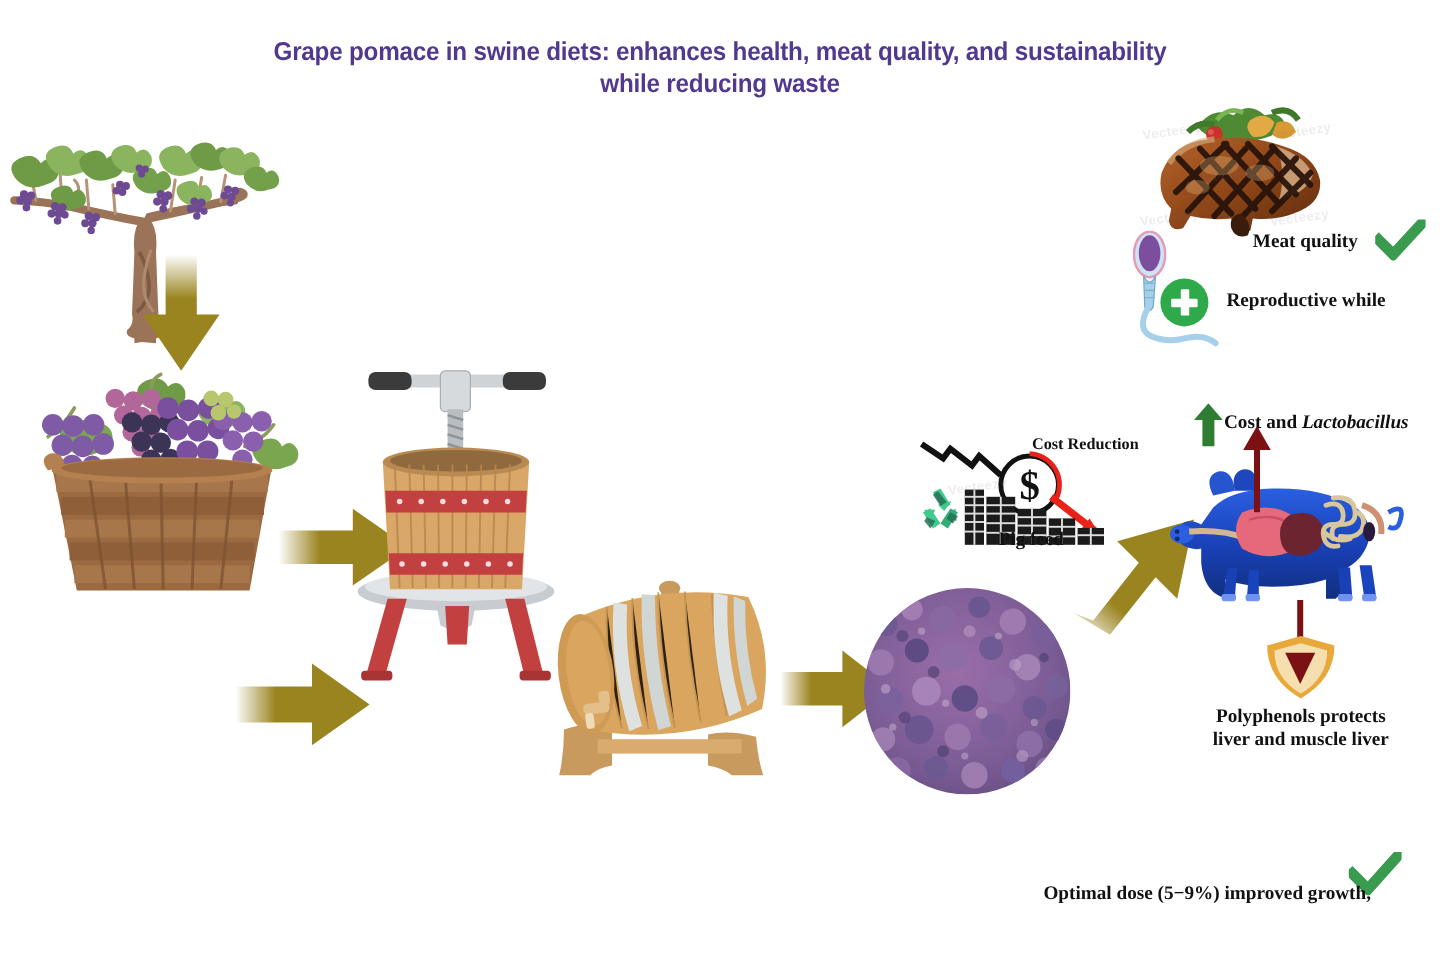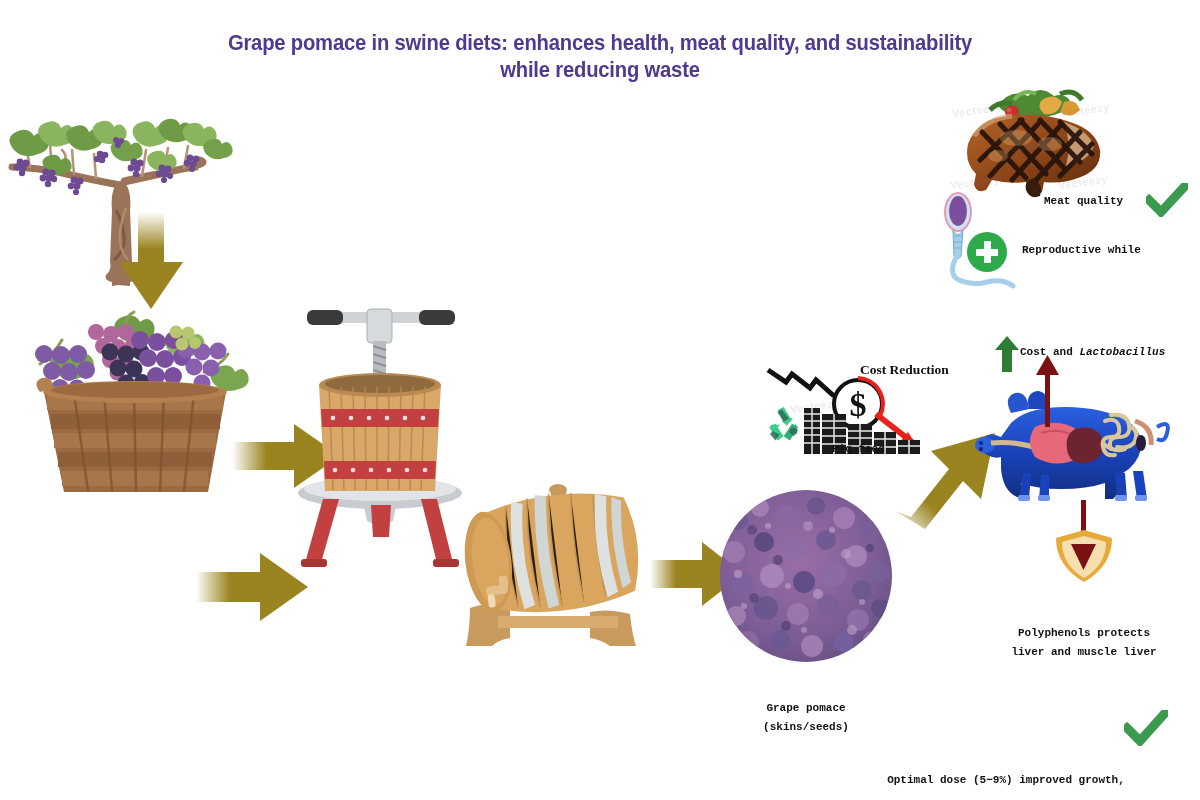--- a/index.html
+++ b/index.html
@@ -26,26 +26,26 @@
     font-family:"Liberation Sans","DejaVu Sans",sans-serif;
     transform:scaleX(0.94);
   }
   .title .l2{display:block;}
 
   
   .lbl{
     position:absolute;
     color:#111;
     font-weight:bold;
-    font-size:11px;
+    font-size:16px;
     line-height:19px;
     white-space:nowrap;
-    font-family:Liberation Mono, monospace;
+    font-family:Liberation Serif, serif;
   }
-  .lbl.center{text-align:center;white-space:normal;margin-top:36px;}
+  .lbl.center{text-align:center;white-space:normal;}
   .ital{font-style:italic;}
 
   
   .goldarrow{position:absolute;}
 
   
   .pluscircle{
     position:absolute;border-radius:50%;
     background:#2faa4a;
     display:flex;align-items:center;justify-content:center;
@@ -484,24 +484,20 @@
         <circle cx="48" cy="36" r="3" fill="#e4d5ea"></circle>
           <circle cx="112" cy="40" r="3" fill="#e4d5ea"></circle>
         <circle cx="24" cy="116" r="3" fill="#e4d5ea"></circle>
           <circle cx="142" cy="112" r="3" fill="#e4d5ea"></circle>
         <circle cx="84" cy="140" r="3" fill="#e4d5ea"></circle>
           <circle cx="68" cy="96" r="3" fill="#e4d5ea"></circle>
       </g>
     </g>
   </svg>
 
-  <div class="lbl center" style="left:742px;top:663px;width:128px;text-align:center;">
-    <span>Grape pomace</span><br>
-    <span>(skins/seeds)</span>
-  </div>
 
   <svg class="abs" style="left:762px;top:358px;" width="170" height="115" viewBox="0 0 170 115">
 
     <path d="M6 12 L24 24 L30 16 L48 30 L54 22 L72 38" stroke="#111" stroke-width="5" fill="none" stroke-linejoin="miter"></path>
 
     <circle cx="96" cy="46" r="24" fill="#fff" stroke="#111" stroke-width="4"></circle>
     <text x="96" y="58" text-anchor="middle" font-family="Liberation Serif, serif" font-size="34" font-weight="bold" fill="#111">$</text>
 
     <path d="M96 20 a26 26 0 0 1 22 38" stroke="#e8221a" stroke-width="4" fill="none"></path>
     <path d="M114 56 L150 84" stroke="#e8221a" stroke-width="6" fill="none"></path>

